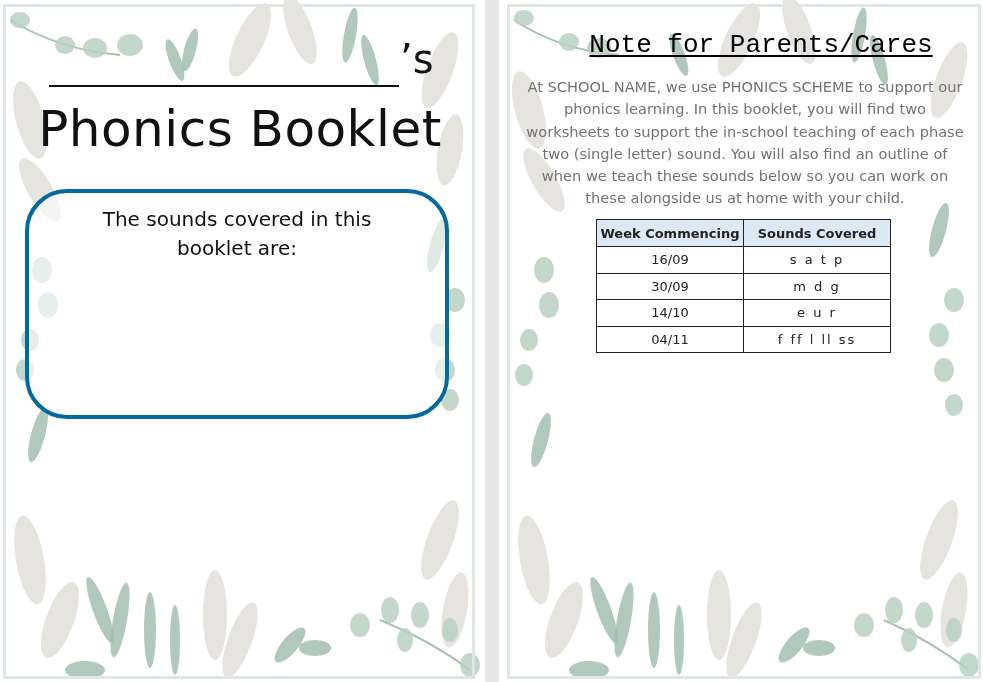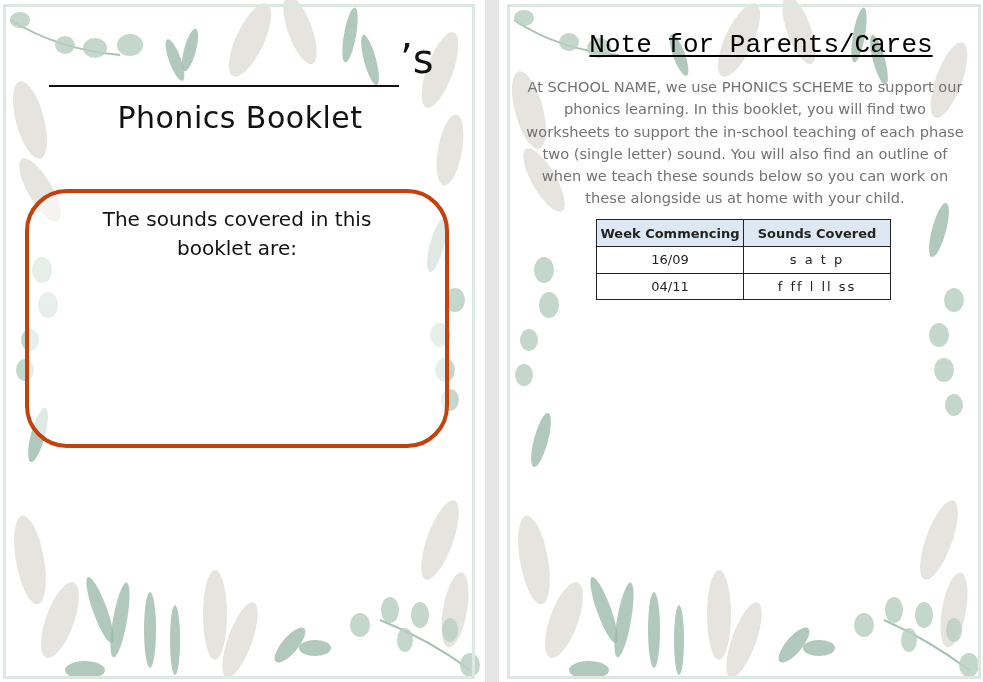--- a/index.html
+++ b/index.html
@@ -27,25 +27,25 @@
   
   .name-line {
     position: absolute; left: 49px; top: 85px; width: 350px; height: 2px; background: #111;
   }
   .apostrophe-s {
     position: absolute; left: 400px; top: 36px; font-size: 40px; color: #111;
     font-family: "DejaVu Sans", sans-serif;
   }
   .title {
     position: absolute; left: 0; width: 480px; top: 100px; text-align: center;
-    font-size: 30px; color: #111; letter-spacing: 0.5px;
+    font-size: 50px; color: #111; letter-spacing: 0.5px;
   }
   .sounds-box {
-    position: absolute; left: 25px; top: 189px; width: 424px; height: 259px;
-    border: 4px solid #c2410c; border-radius: 42px; box-sizing: border-box;
+    position: absolute; left: 25px; top: 189px; width: 424px; height: 230px;
+    border: 4px solid #0369a1; border-radius: 42px; box-sizing: border-box;
     background: rgba(255,255,255,0.6);
   }
   .sounds-box-text {
     position: absolute; left: 0; right: 0; top: 12px; text-align: center;
     font-size: 20px; line-height: 29px; color: #111; padding: 0 40px;
   }
 
   
   .note-title {
     position: absolute; left: 0; width: 524px; top: 30px; text-align: center;
@@ -192,18 +192,26 @@
         <th>Week Commencing</th>
         <th>Sounds Covered</th>
       </tr>
     </thead>
     <tbody>
       <tr>
         <td>16/09</td>
         <td>s a t p</td>
       </tr>
       <tr>
+        <td>30/09</td>
+        <td>m d g</td>
+      </tr>
+      <tr>
+        <td>14/10</td>
+        <td>e u r</td>
+      </tr>
+      <tr>
         <td>04/11</td>
         <td>f ff l ll ss</td>
       </tr>
     </tbody>
   </table>
 </div>
 
 </body></html>

